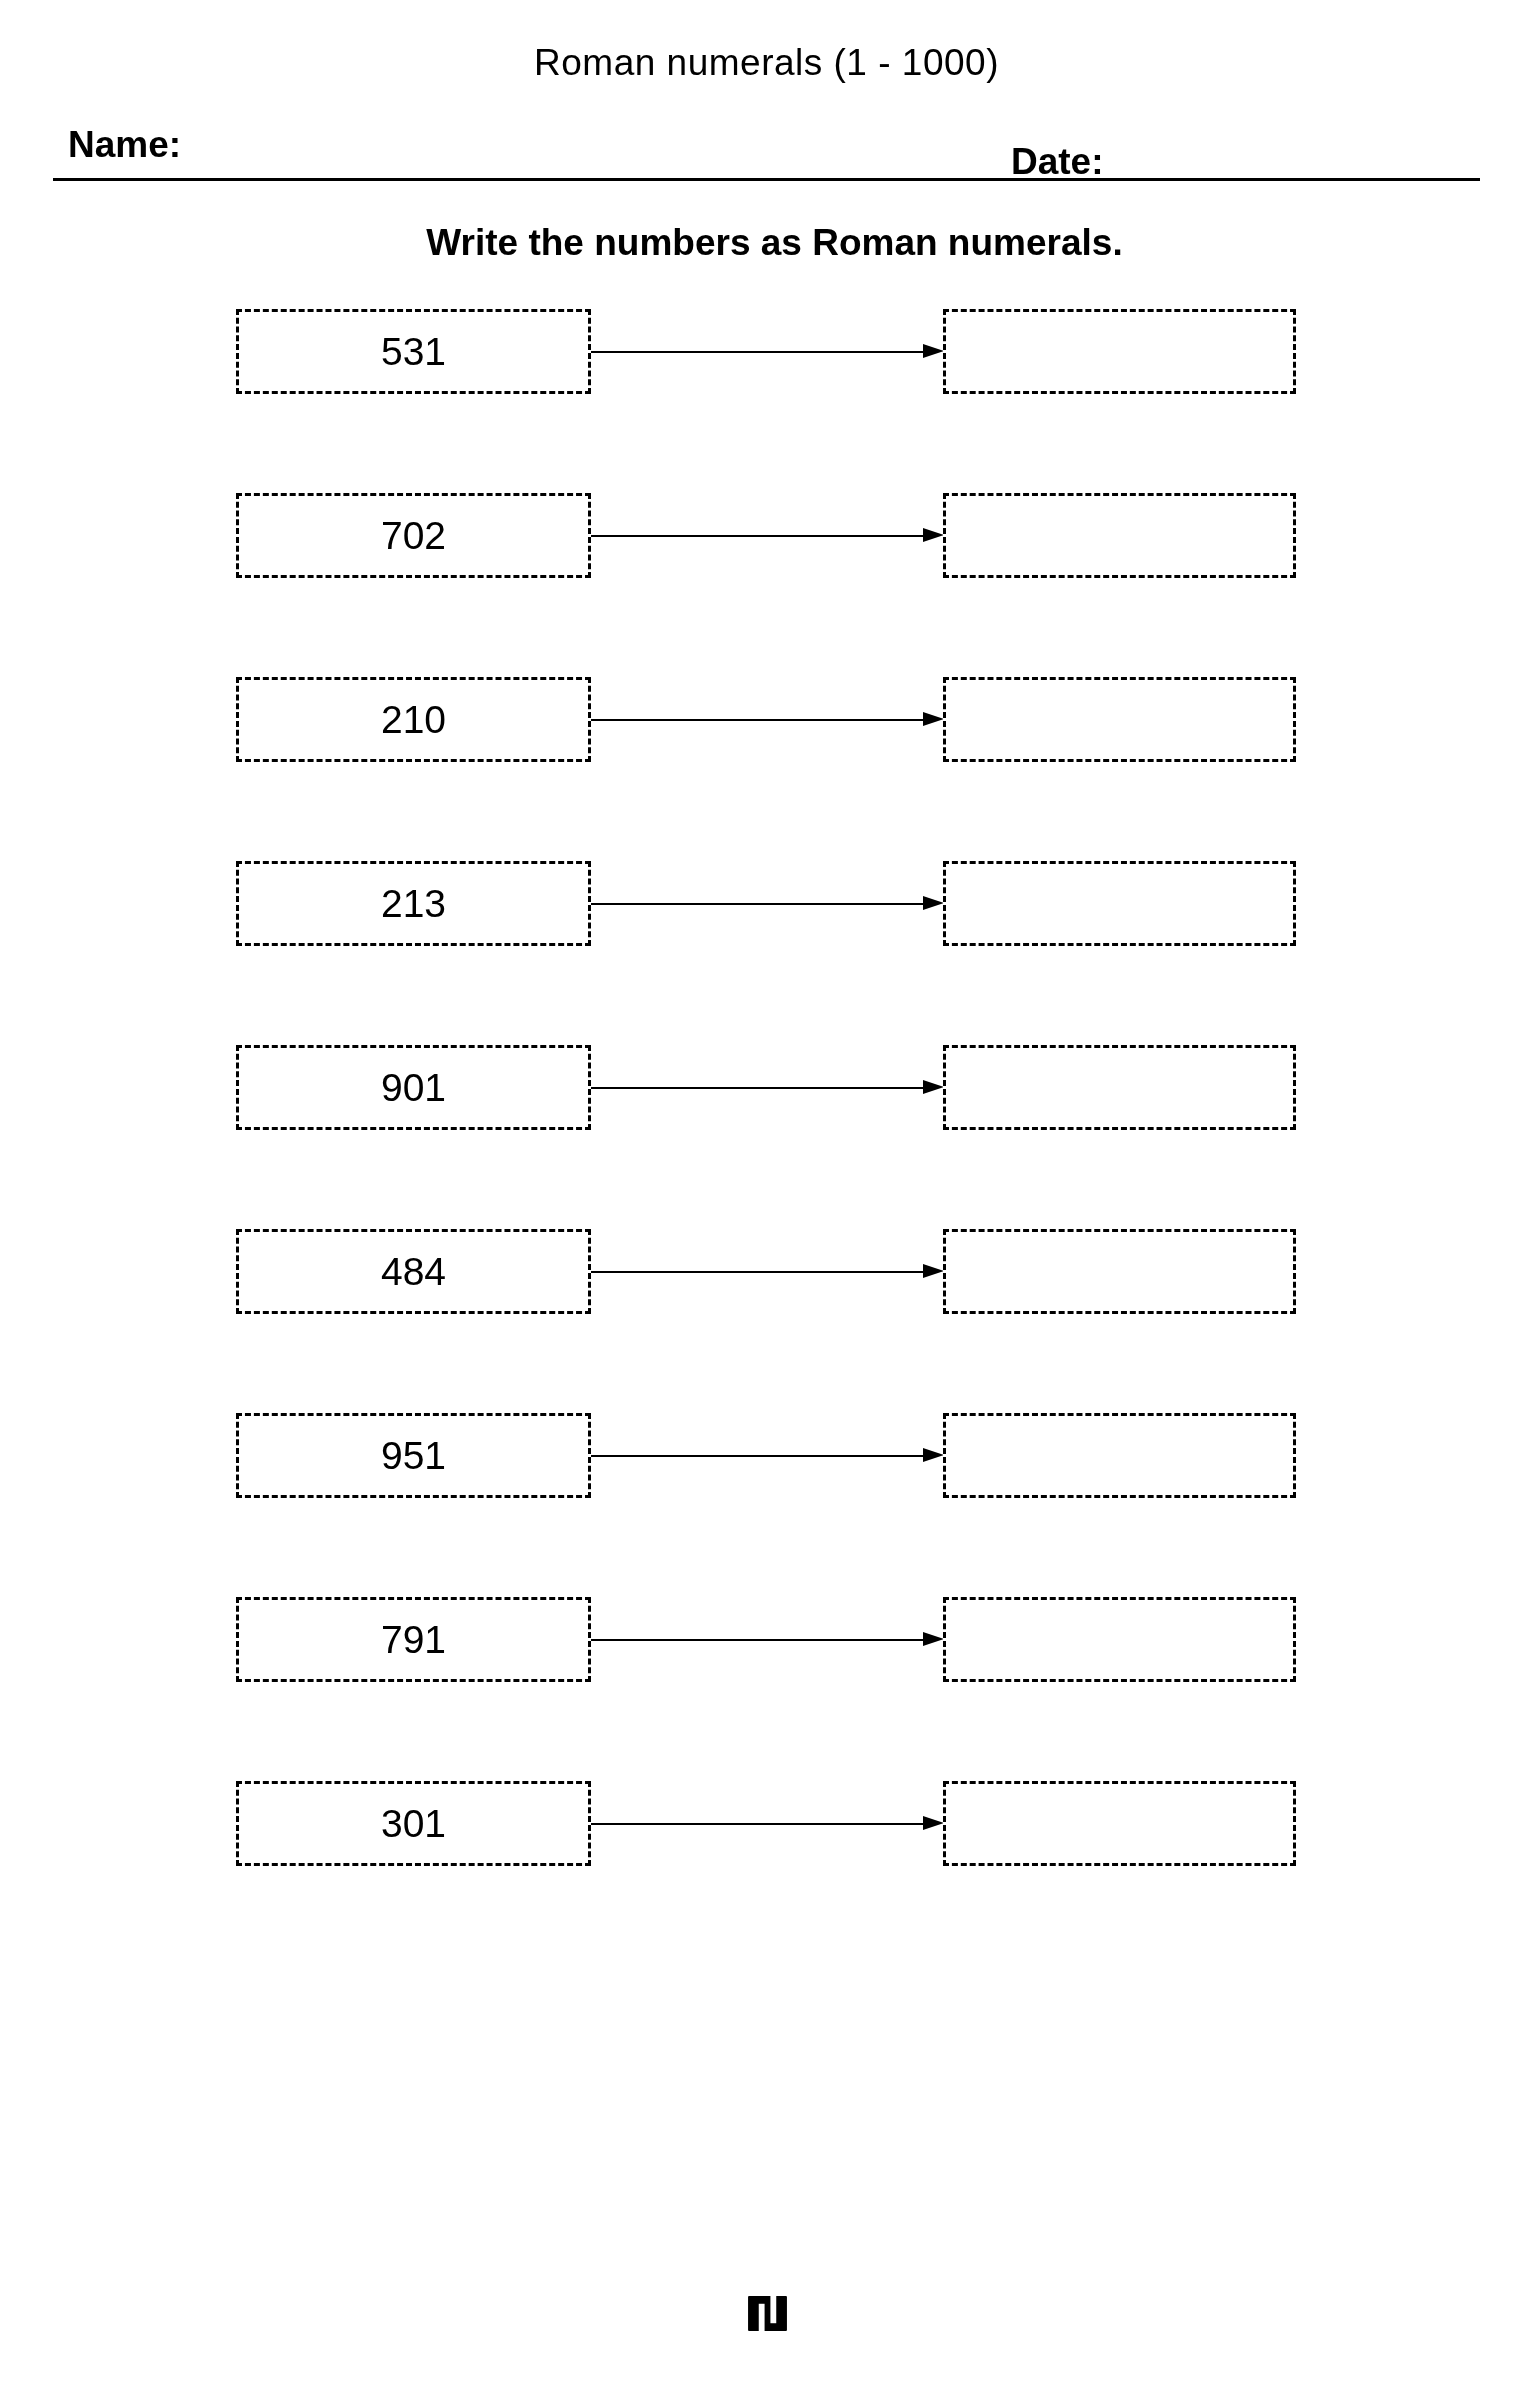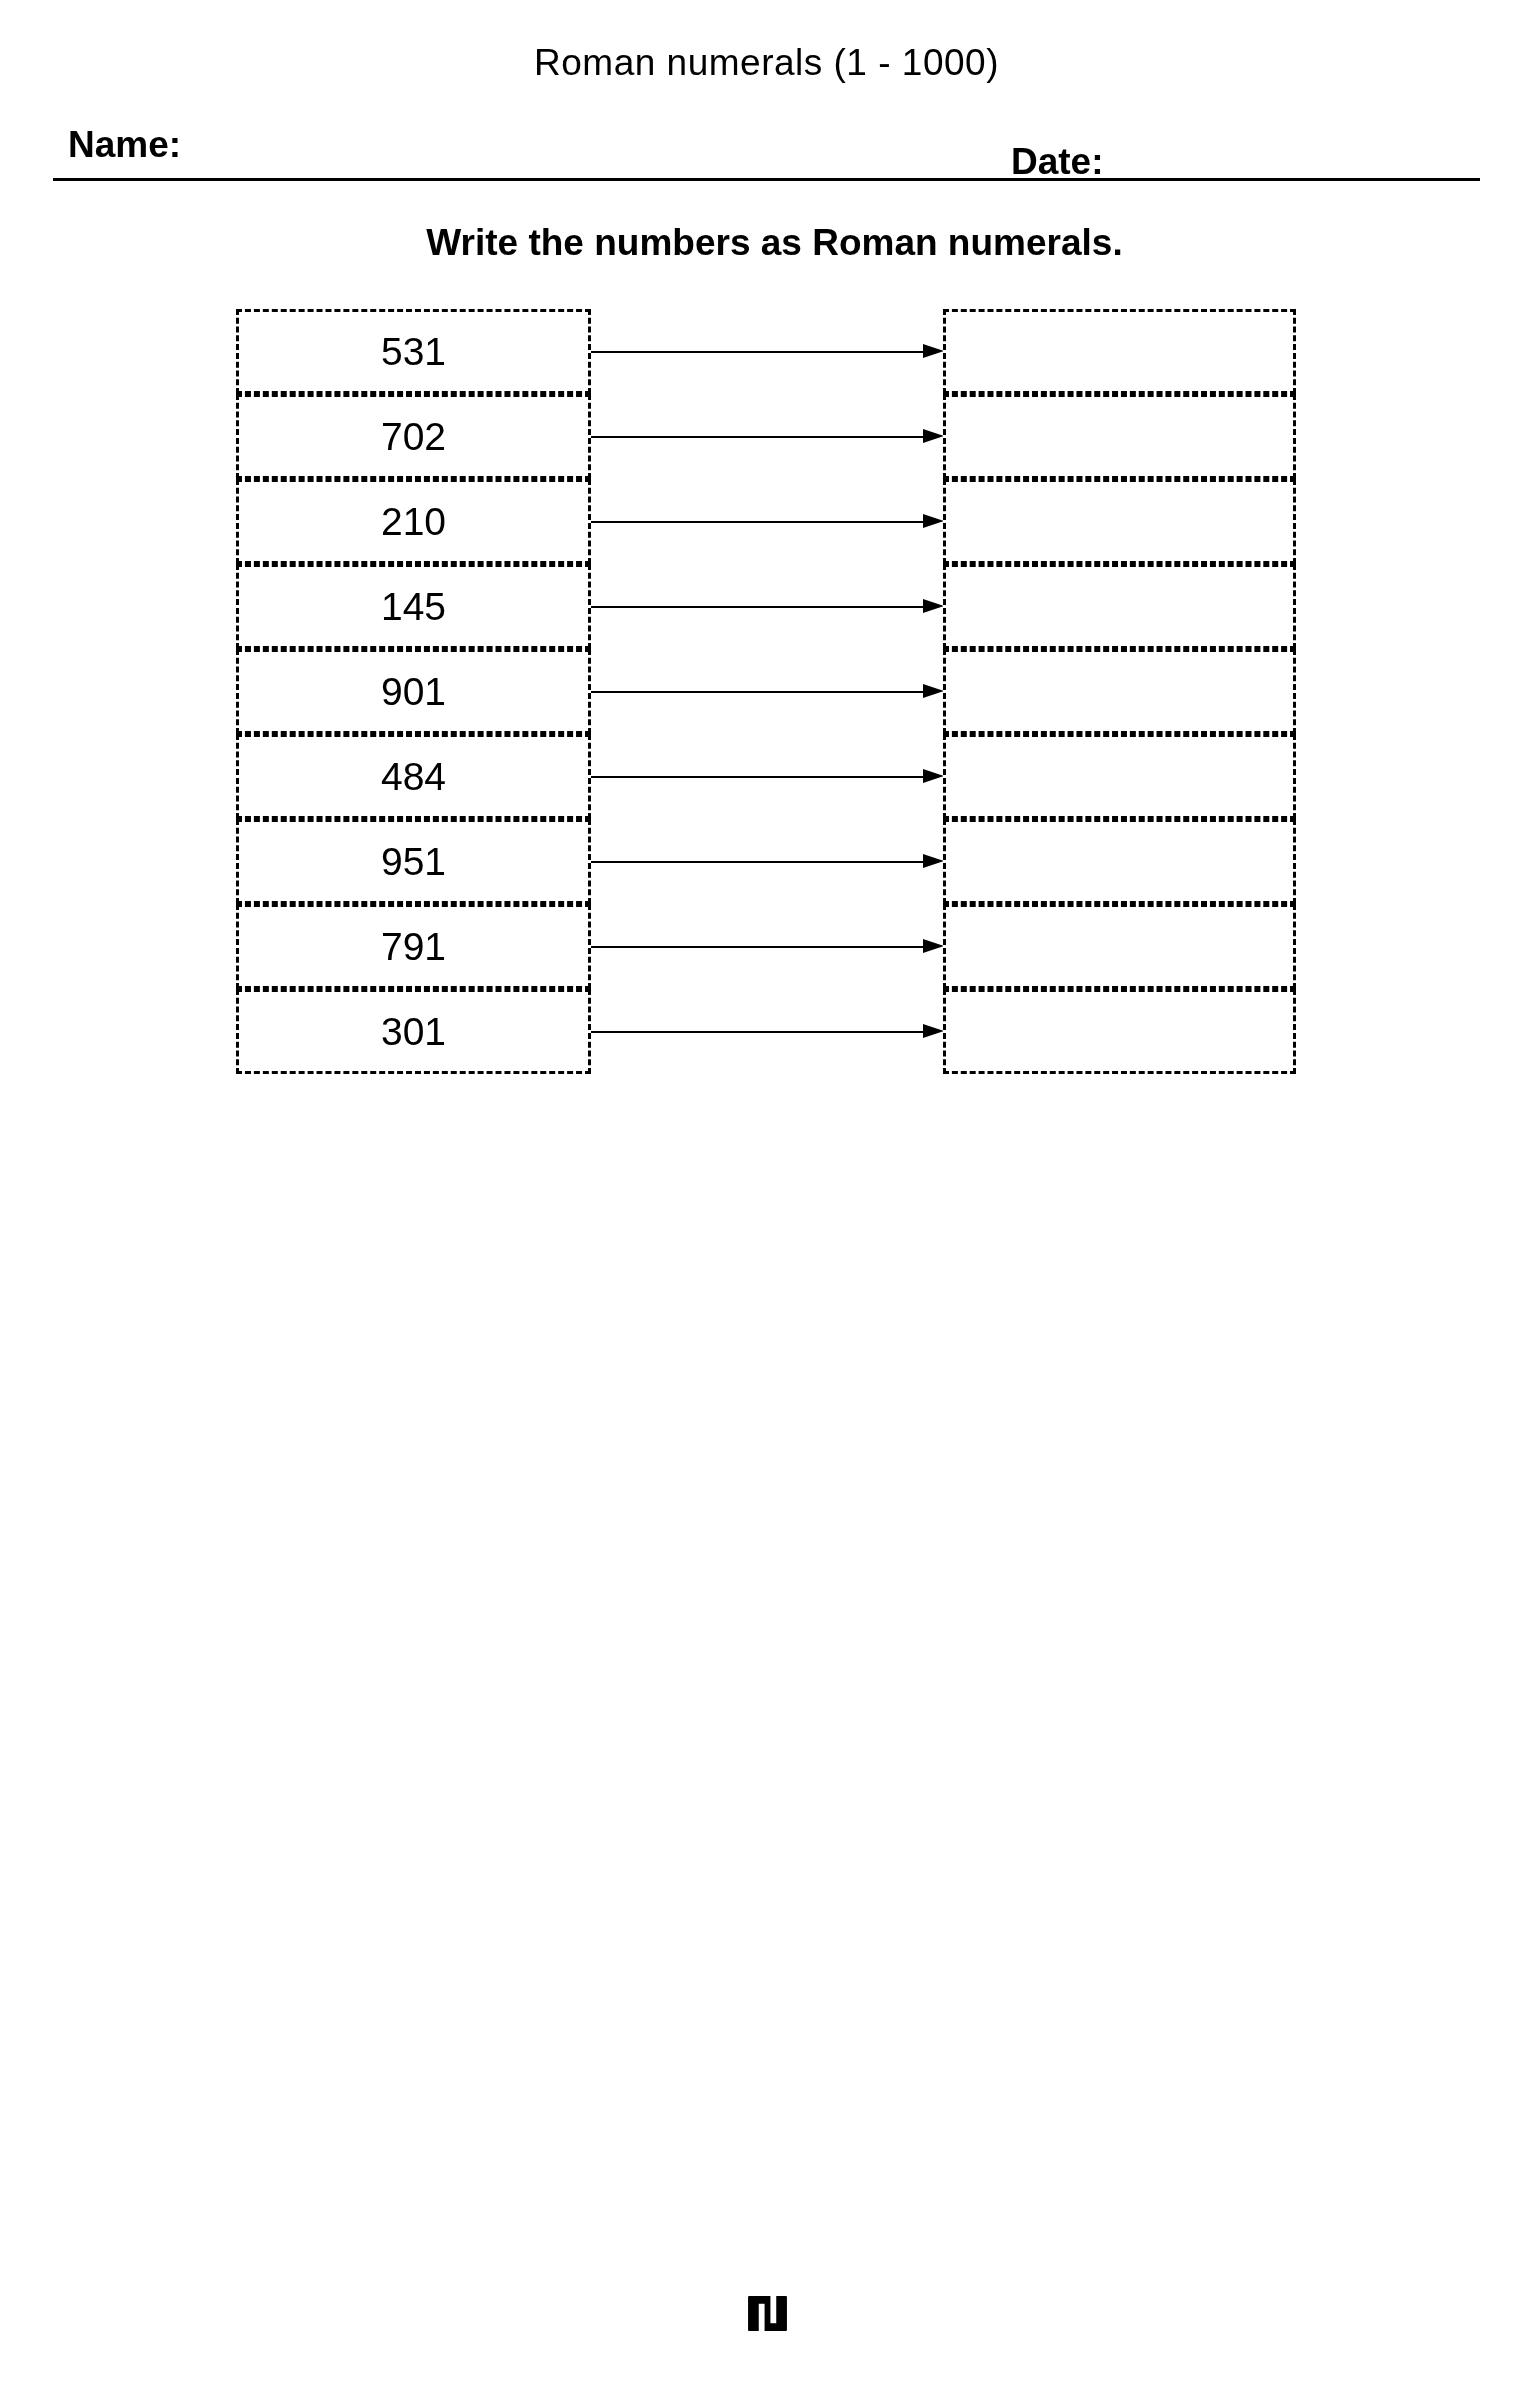--- a/index.html
+++ b/index.html
@@ -34,21 +34,21 @@
     position:absolute;top:178px;left:53px;width:1427px;height:2.9px;
     background:var(--ink);
   }
   .instruction{
     position:absolute;top:222px;left:8px;width:100%;
     text-align:center;font-size:37px;font-weight:700;
   }
 
   .rows{
     position:absolute;top:309px;left:0;width:100%;
-    display:flex;flex-direction:column;
+    display:flex;flex-direction:column;gap:99px;
   }
   .row{position:relative;height:85px;}
 
   .num-box{
     position:absolute;left:236px;top:0;
     width:355px;height:85px;box-sizing:border-box;
     border:3.9px dashed var(--ink);
     display:flex;align-items:center;justify-content:center;
   }
   .num{font-size:39px;font-weight:400;}
@@ -124,21 +124,21 @@
     </div>
     <div class="arrow">
       <div class="arrow-line"></div>
       <div class="arrow-head"></div>
     </div>
     <div class="answer-box"></div>
   </div>
 
   <div class="row">
     <div class="num-box">
-      <span class="num">145</span>
+      <span class="num">213</span>
     </div>
     <div class="arrow">
       <div class="arrow-line"></div>
       <div class="arrow-head"></div>
     </div>
     <div class="answer-box"></div>
   </div>
 
   <div class="row">
     <div class="num-box">

